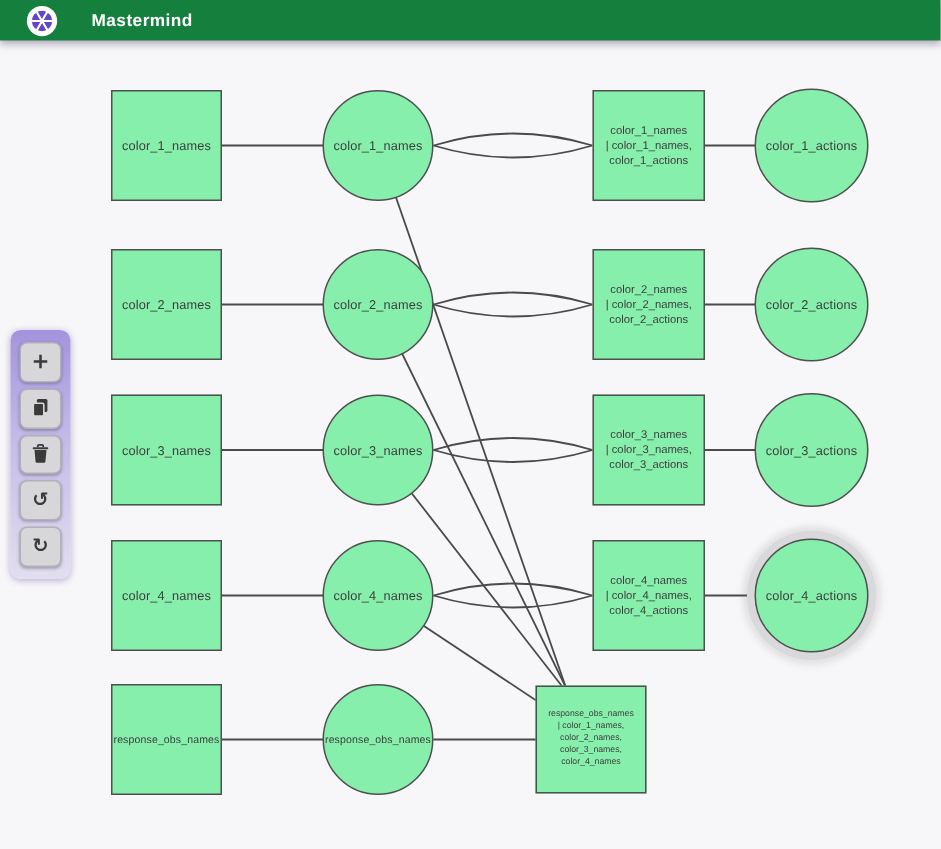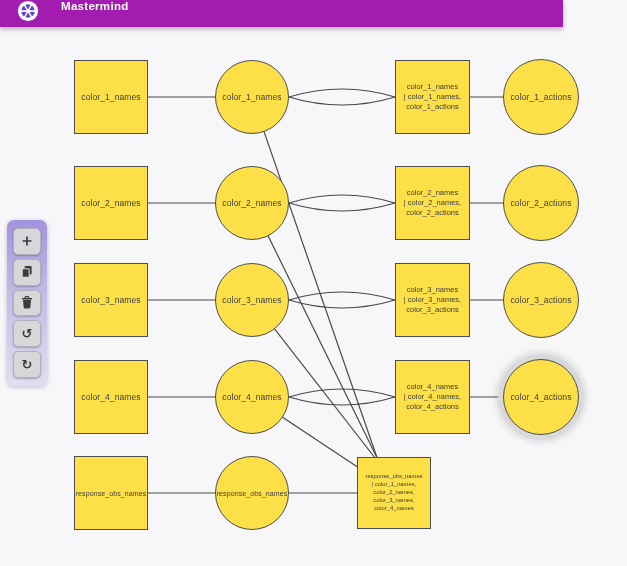--- a/index.html
+++ b/index.html
@@ -3,23 +3,23 @@
 <meta charset="utf-8">
 <style>
   html,body{margin:0;padding:0;}
   body{
     width:627px;height:566px;overflow:hidden;position:relative;
     background:#f7f6f8;
     font-family:"Liberation Sans", sans-serif;
   }
   
   .appbar{
-    position:absolute;left:0;top:0;width:563px;height:27px;
-    background:#a21caf;
-    display:flex;align-items:flex-start;
+    position:absolute;left:0;top:0;width:627px;height:27px;
+    background:#15803d;
+    display:flex;align-items:center;
     box-shadow:0 2px 5px rgba(40,30,80,.35);
     z-index:5;
   }
   .logo{margin-left:17px;width:22px;height:22px;display:block;}
   .appbar-title{
     margin-left:22px;color:#ffffff;font-size:11.5px;font-weight:700;letter-spacing:.3px;
   }
   
   .toolbar{
     position:absolute;left:7px;top:220px;width:40px;height:166px;
@@ -41,21 +41,21 @@
     display:flex;align-items:center;justify-content:center;
     color:#3a3a3a;font-size:14px;line-height:1;
     padding:0;cursor:pointer;
   }
   .tb-btn svg{display:block;}
   .tb-glyph{font-family:"DejaVu Sans", sans-serif;font-size:13px;color:#3a3a3a;font-weight:700;}
   
   .edges{position:absolute;left:0;top:0;z-index:1;}
   .node{
     position:absolute;z-index:2;box-sizing:border-box;
-    background:#fde047;border:1.3px solid #4f4f4f;
+    background:#86efac;border:1.3px solid #4f4f4f;
     display:flex;align-items:center;justify-content:center;
     text-align:center;color:#3d3d3d;
   }
   .rect{width:74px;height:74px;}
   .circle{width:74px;height:74px;border-radius:50%;}
   .action{width:76px;height:76px;border-radius:50%;}
   .node .lbl{font-size:8.5px;letter-spacing:.1px;}
   .factor{width:75px;height:74px;}
   .factor .flines{font-size:7.5px;line-height:1.3;}
   .resp .lbl{font-size:7px;}

